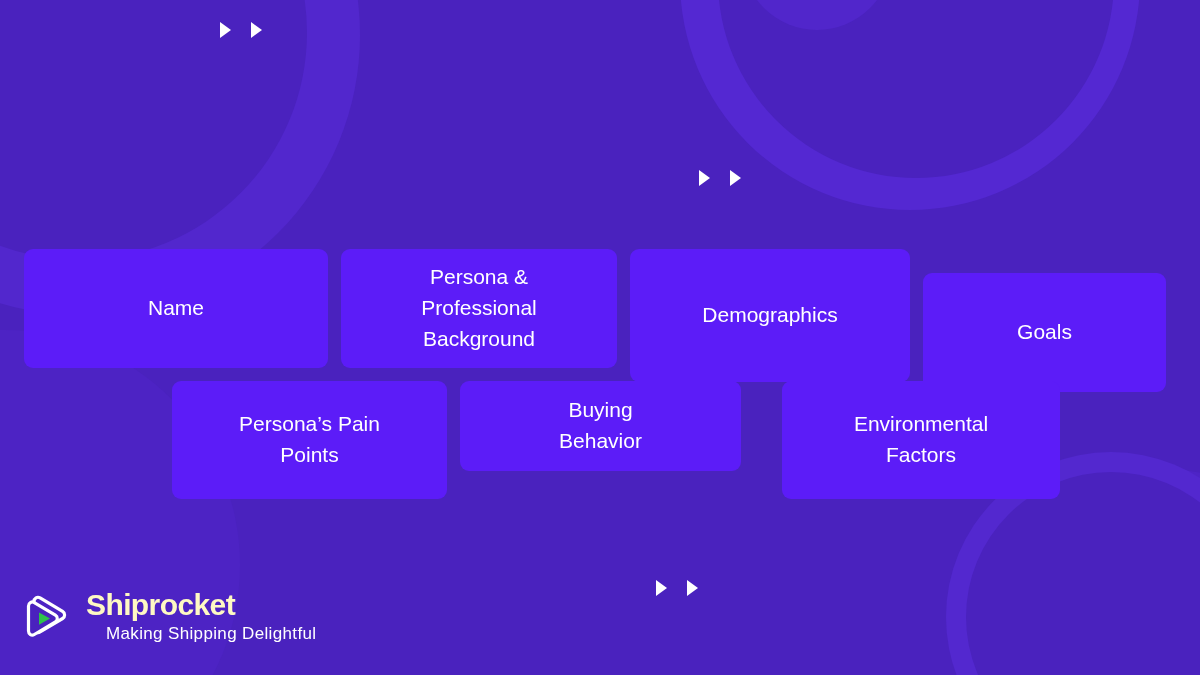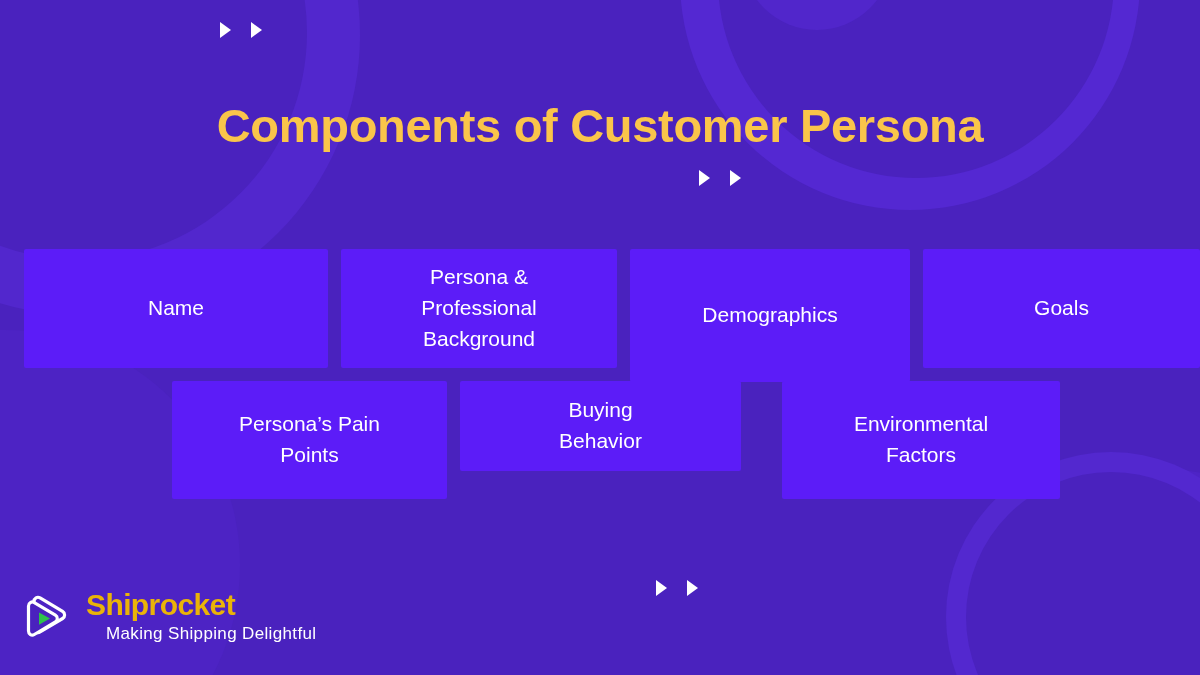--- a/index.html
+++ b/index.html
@@ -146,42 +146,42 @@
     height: 119px;
   }
   .row-2 {
     left: 172px;
     top: 381px;
     height: 118px;
   }
 
   .card {
     background: #5c1cf8;
-    border-radius: 2px;
+    border-radius: 9px;
     color: #ffffff;
     display: flex;
     align-items: center;
     justify-content: center;
     text-align: center;
     font-size: 21px;
     line-height: 1.47;
     padding: 6px 10px;
     box-sizing: border-box;
     font-family: "Liberation Sans", sans-serif;
   }
   .card-label {
     display: block;
     white-space: pre-line;
   }
 
   
   .row-1 .card:nth-child(1) { width: 304px; height: 119px; }
   .row-1 .card:nth-child(2) { width: 276px; height: 119px; }
   .row-1 .card:nth-child(3) { width: 280px; height: 133px; }
-  .row-1 .card:nth-child(4) { width: 277px; height: 119px; }
+  .row-1 .card:nth-child(4) { width: 243px; height: 119px; margin-top: 24px; }
 
   
   .row-2 .card:nth-child(1) { width: 275px; height: 118px; }
   .row-2 .card:nth-child(2) { width: 281px; height: 90px; }
   .row-2 .card:nth-child(3) { width: 278px; height: 118px; margin-left: 28px; }
 
   
   .logo {
     position: absolute;
     left: 24px;
@@ -194,21 +194,21 @@
     width: 52px;
     height: 52px;
     flex: none;
   }
   .logo-text-group {
     display: flex;
     flex-direction: column;
     justify-content: center;
   }
   .logo-wordmark {
-    color: #eab308;
+    color: #fef9c3;
     font-size: 30px;
     font-weight: bold;
     letter-spacing: -0.6px;
     line-height: 1;
     font-family: "Liberation Sans", sans-serif;
   }
   .logo-tagline {
     margin-top: 5px;
     color: #ffffff;
     font-size: 17px;
@@ -233,21 +233,20 @@
     <div class="blob blob-br-dot"></div>
     <div class="blob blob-br-outer"></div>
     <div class="blob blob-br-inner"></div>
   </div>
 
   <div class="carets carets-top">
     <span class="caret sm"></span>
     <span class="caret sm"></span>
   </div>
 
-  <div class="title">Components of Customer Persona</div>
 
   <div class="carets carets-mid">
     <span class="caret sm"></span>
     <span class="caret sm"></span>
   </div>
 
   <div class="row row-1">
     <div class="card">
       <span class="card-label">Name</span>
     </div>

